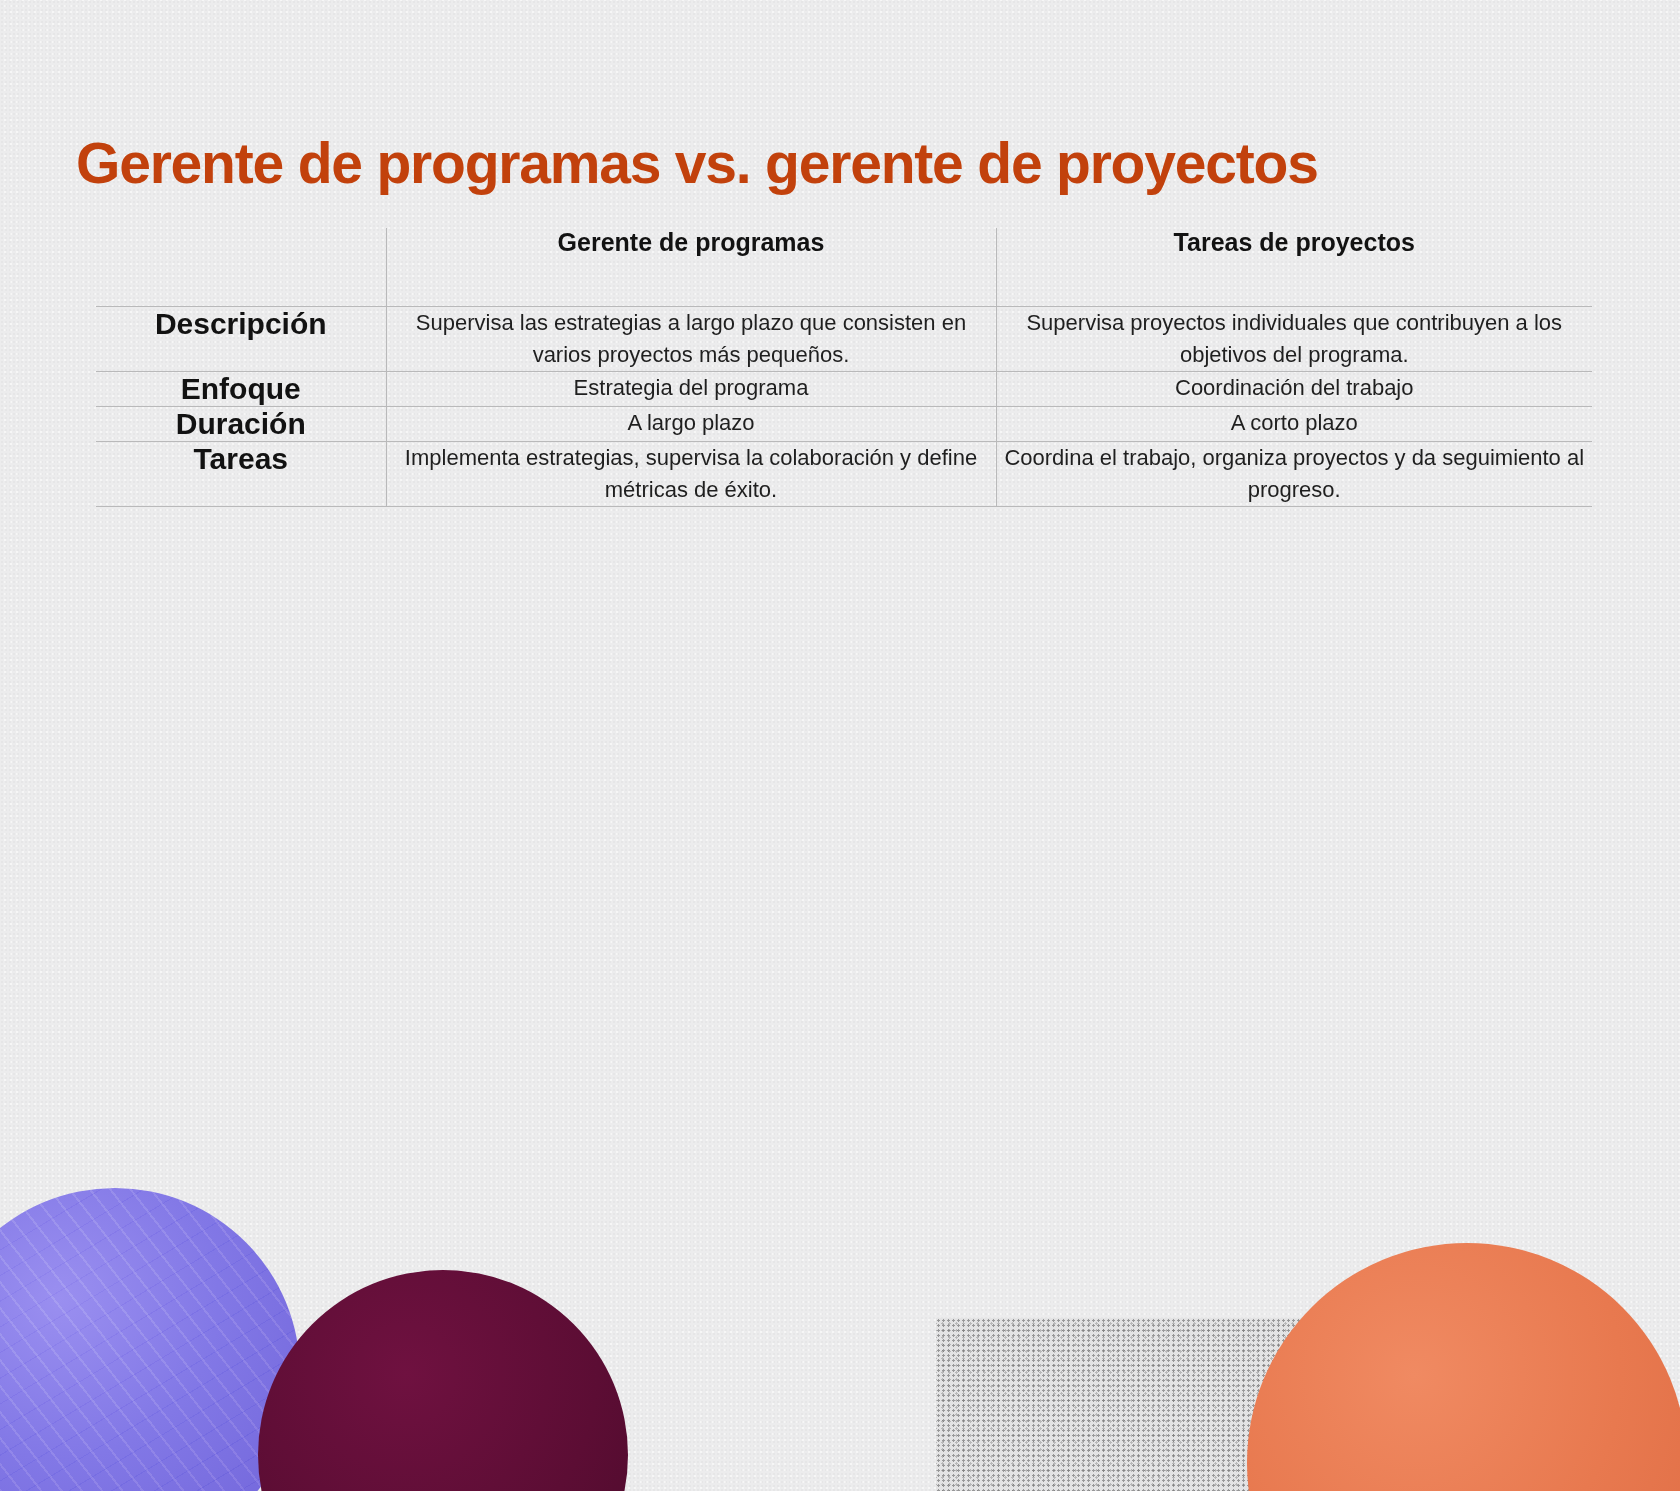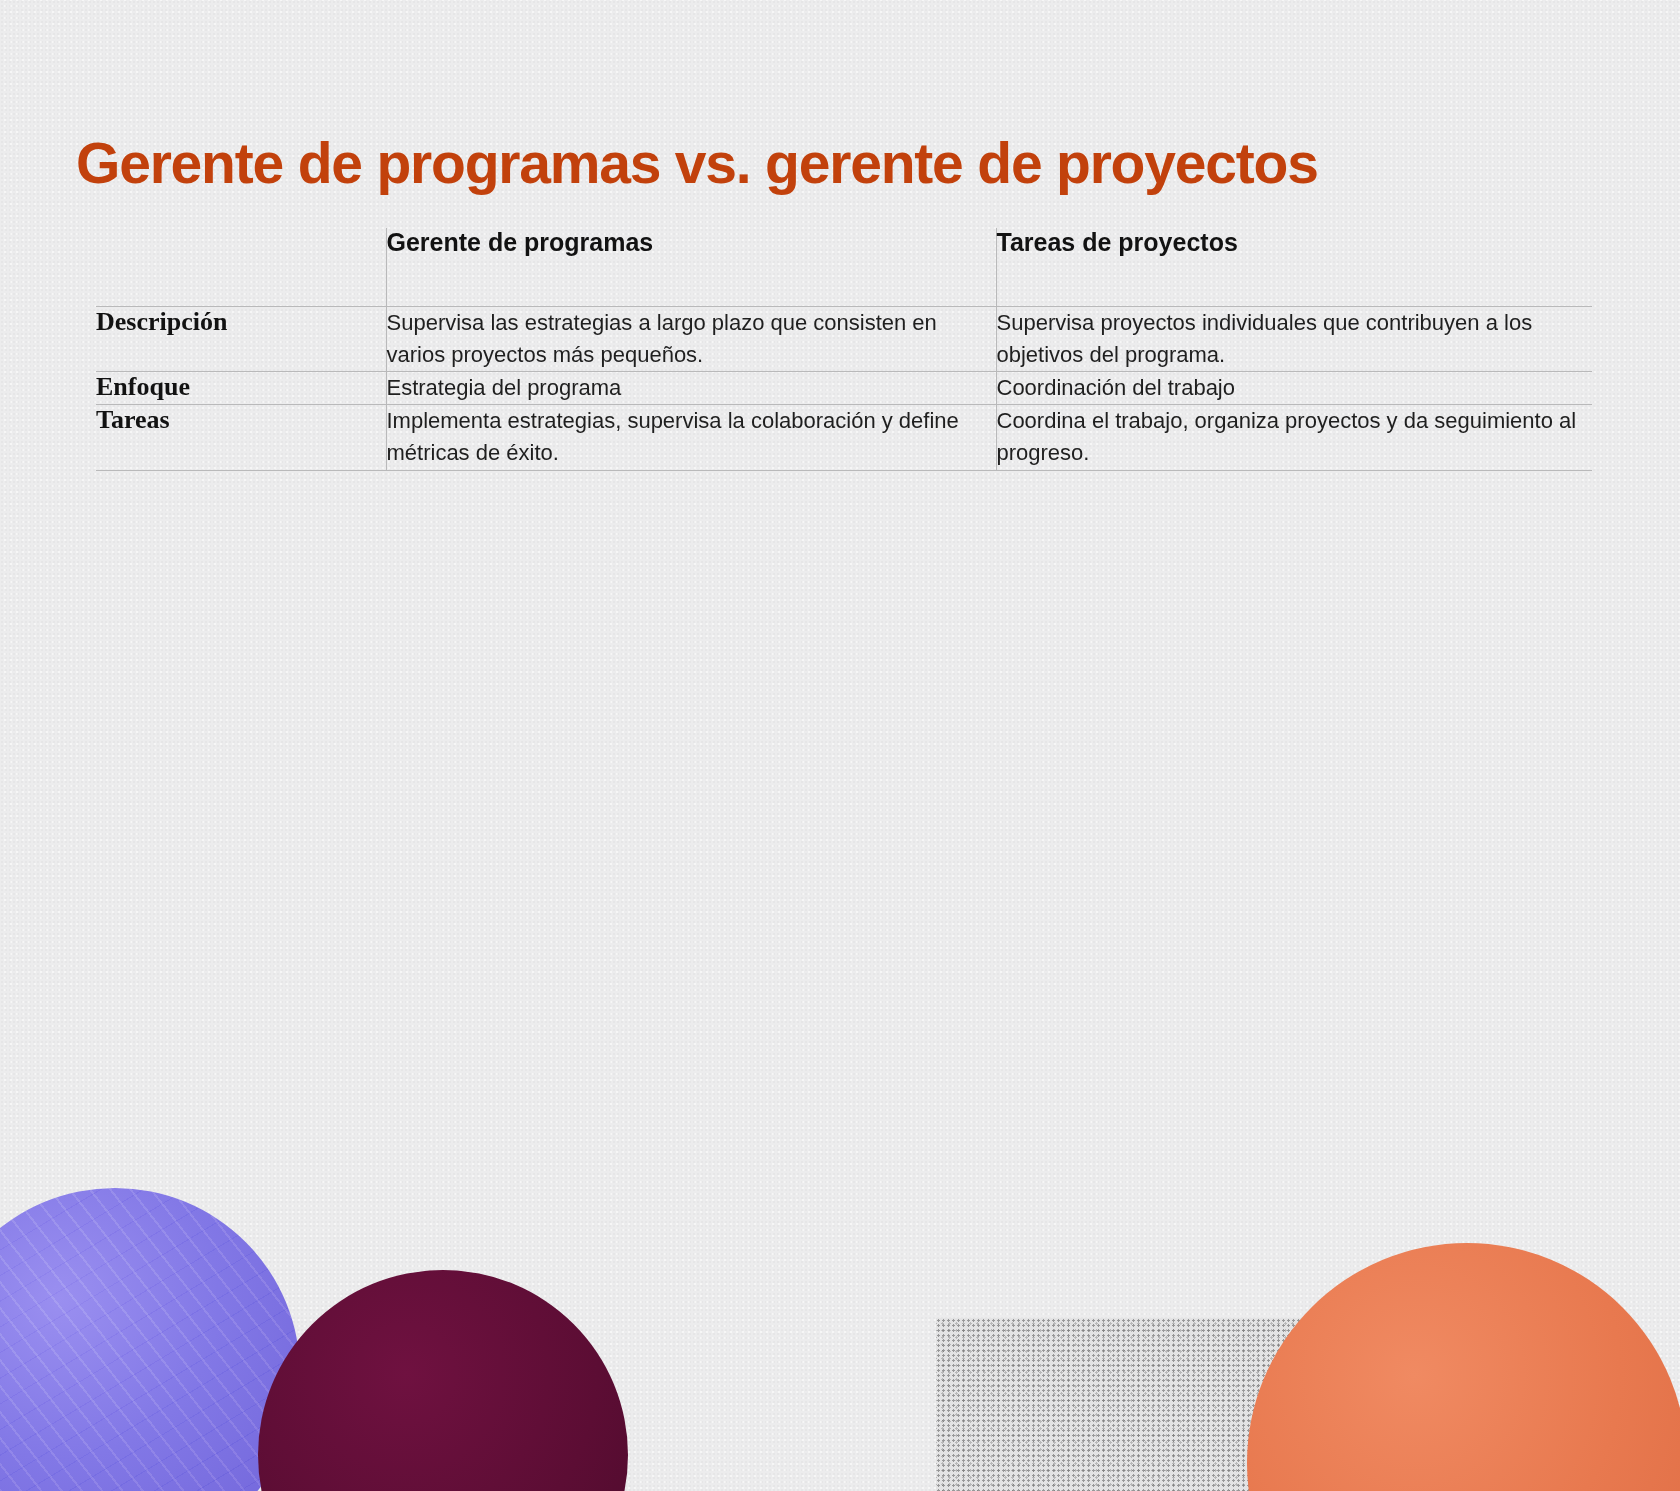--- a/index.html
+++ b/index.html
@@ -102,46 +102,45 @@
     border-collapse: collapse;
     table-layout: fixed;
   }
   table.compare col.c-label { width: 290px; }
   table.compare col.c-a { width: 610px; }
   table.compare col.c-b { width: 596px; }
 
   table.compare th,
   table.compare td {
     vertical-align: top;
-    text-align: left;
+    text-align: center;
     padding: 0;
   }
 
   
   .hdr-blank {
     border-bottom: 1px solid #b9b9ba;
     height: 78px;
   }
   .hdr-cell {
     border-bottom: 1px solid #b9b9ba;
     border-left: 1px solid #b9b9ba;
     padding: 22px 0 22px 48px;
     font-size: 25px;
     font-weight: 700;
     color: #121212;
   }
 
   
   .row-label {
     padding: 34px 26px 40px 0;
-    font-size: 26px;
+    font-size: 30px;
     font-weight: 700;
     color: #121212;
     border-bottom: 1px solid #b9b9ba;
-    font-family: Liberation Serif, serif;
   }
   .row-label.last { border-bottom: none; }
 
   .row-cell {
     border-left: 1px solid #b9b9ba;
     border-bottom: 1px solid #b9b9ba;
     padding: 32px 40px 40px 48px;
     font-size: 22px;
     line-height: 1.46;
     color: #1f1f1f;
@@ -180,20 +179,25 @@
         <td class="row-label">Descripción</td>
         <td class="row-cell">Supervisa las estrategias a largo plazo que consisten en varios proyectos más pequeños.</td>
         <td class="row-cell">Supervisa proyectos individuales que contribuyen a los objetivos del programa.</td>
       </tr>
       <tr>
         <td class="row-label">Enfoque</td>
         <td class="row-cell">Estrategia del programa</td>
         <td class="row-cell">Coordinación del trabajo</td>
       </tr>
       <tr>
+        <td class="row-label">Duración</td>
+        <td class="row-cell">A largo plazo</td>
+        <td class="row-cell">A corto plazo</td>
+      </tr>
+      <tr>
         <td class="row-label">Tareas</td>
         <td class="row-cell">Implementa estrategias, supervisa la colaboración y define métricas de éxito.</td>
         <td class="row-cell">Coordina el trabajo, organiza proyectos y da seguimiento al progreso.</td>
       </tr>
     </tbody>
   </table>
 
 </div>
 
 </body></html>

